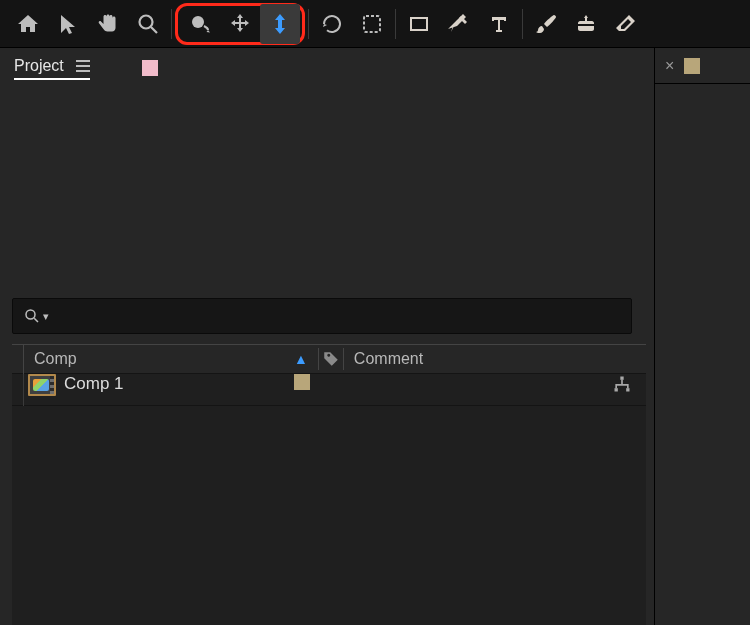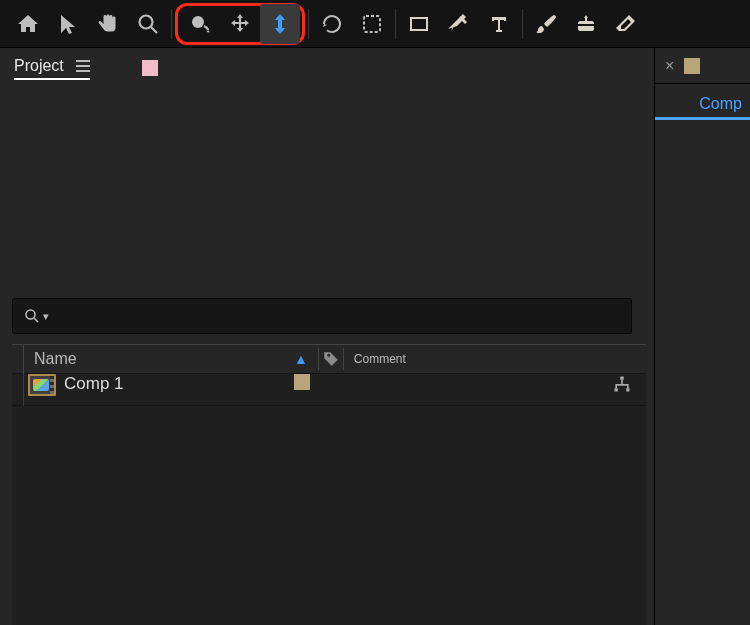--- a/index.html
+++ b/index.html
@@ -93,21 +93,21 @@
     width:634px; height:30px;
     background:#262626; border-top:1px solid #444; border-bottom:1px solid #141414;
     display:flex; align-items:center;
   }
   .col-grip{width:12px; height:30px; border-right:1px solid #444;}
   .col-name{flex:0 0 270px; padding-left:10px; color:#b8b8b8; font-size:16px;}
   .sort-caret{ color:#3c9cff; font-size:14px; margin-right:10px;}
   .col-divider{width:1px;height:22px;background:#444;}
   .tag-icon{width:24px; display:flex; justify-content:center;}
   .tag-icon svg{width:18px;height:18px;color:#8a8a8a;}
-  .col-comment{padding-left:10px;color:#b8b8b8;font-size:12px;}
+  .col-comment{padding-left:10px;color:#b8b8b8;font-size:16px;}
   .row-comp{
     position:absolute; left:12px; top:286px;
     width:634px; height:32px;
     background:#1f1f1f; border-bottom:1px solid #141414;
     display:flex; align-items:flex-start;
   }
   .row-grip{width:12px; height:32px; border-right:1px solid #3a3a3a;}
   .comp-icon{
     width:28px; height:22px; margin-left:4px;
     border:2px solid #b1884b; background:#3f3f3f;
@@ -251,40 +251,37 @@
       <rect x="5" y="11" width="14" height="9" rx="1"></rect>
       <path d="M8 11V8a4 4 0 0 1 8 0"></path>
     </svg>
 </div>
 
 <div class="right-panel">
   <div class="right-tabs">
     <span class="close-x">×</span>
     <span class="swatch-tan"></span>
   </div>
-  <div class="comp-tabrow">
-    <span class="comp-label">Comp</span>
-  </div>
 </div>
 
 <div class="left-area">
 
   <div class="search-bar">
     <svg viewBox="0 0 24 24" fill="none" stroke="currentColor" stroke-width="2">
         <circle cx="10" cy="10" r="6"></circle>
         <line x1="15" y1="15" x2="20" y2="20"></line>
       </svg>
     <span class="search-caret">▾</span>
     <input type="text" style="flex: 1 1 0%; background: transparent; border: none; outline: none; color: rgb(221, 221, 221); margin-left: 6px; font-size: 14px;" placeholder="">
   </div>
 
   <div class="columns-row">
     <div class="col-grip"></div>
     <div class="col-name">
-      <span>Name</span>
+      <span>Comp</span>
     </div>
     <span class="sort-caret">▲</span>
     <div class="col-divider"></div>
     <div class="tag-icon">
       <svg viewBox="0 0 24 24" fill="currentColor">
           <path d="M3 3h8l10 10-8 8L3 11V3zm4 4a2 2 0 1 0 0-0.01z"></path>
         </svg>
     </div>
     <div class="col-divider"></div>
     <div class="col-comment">

